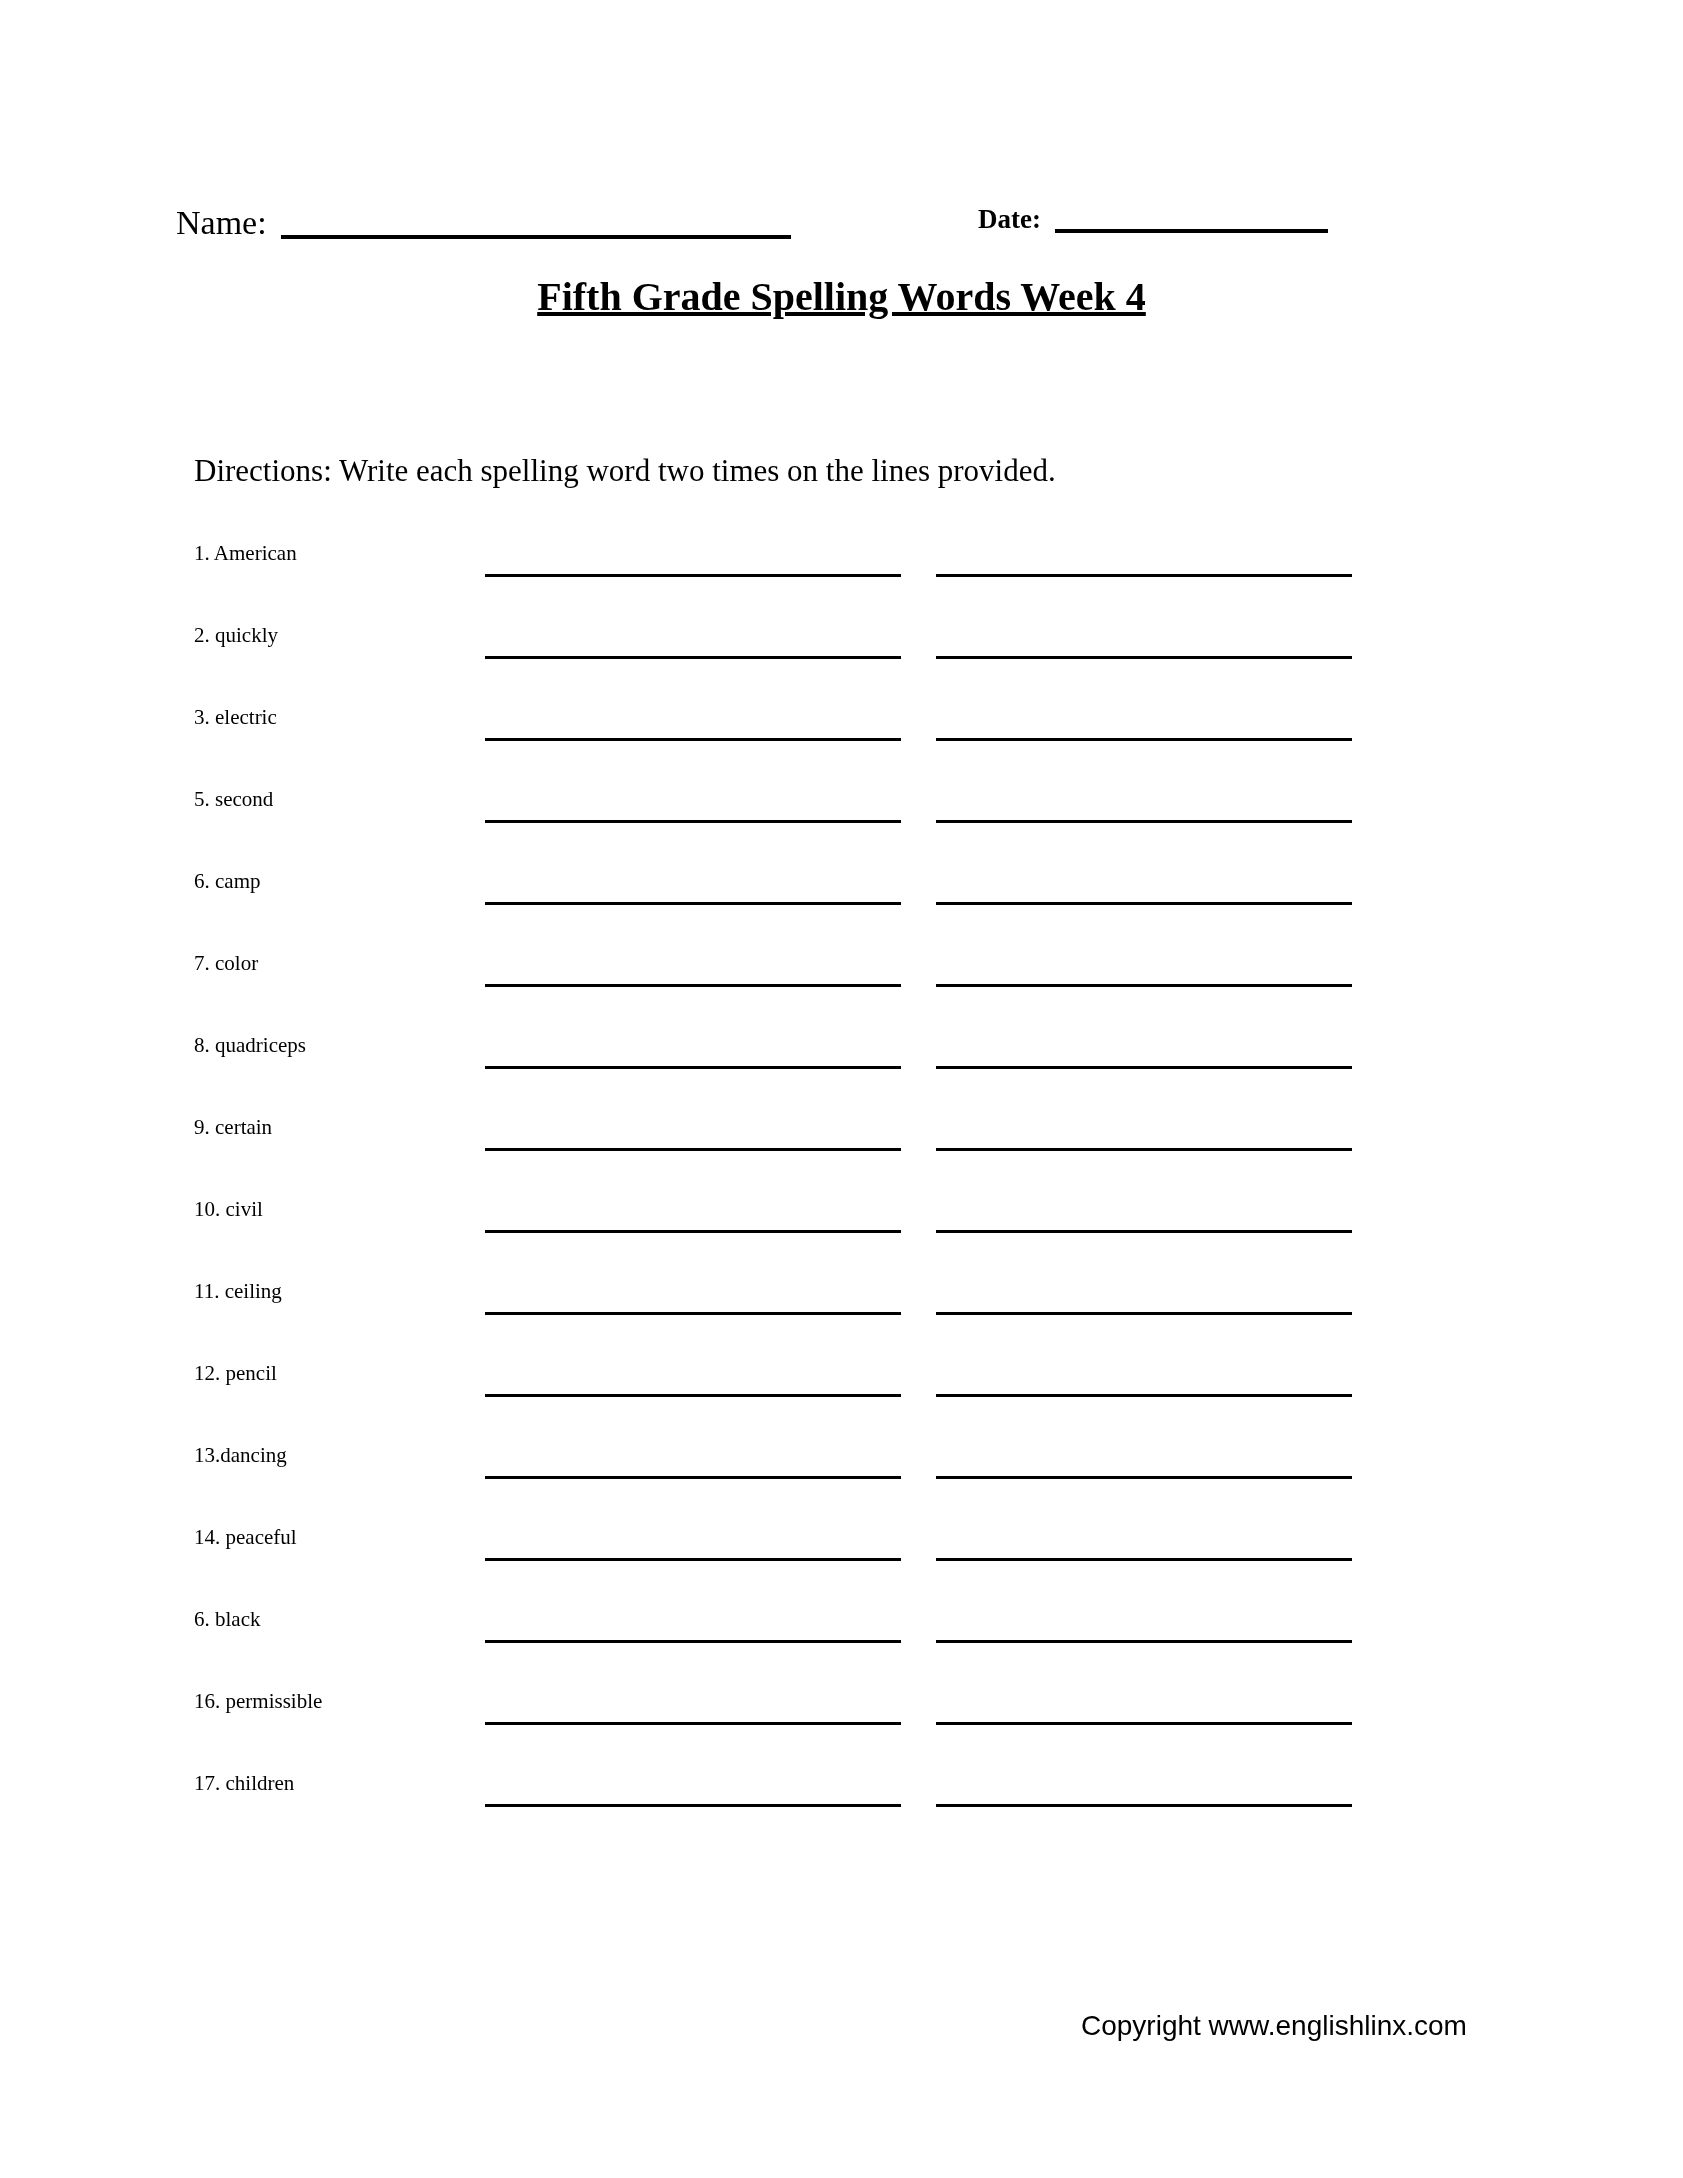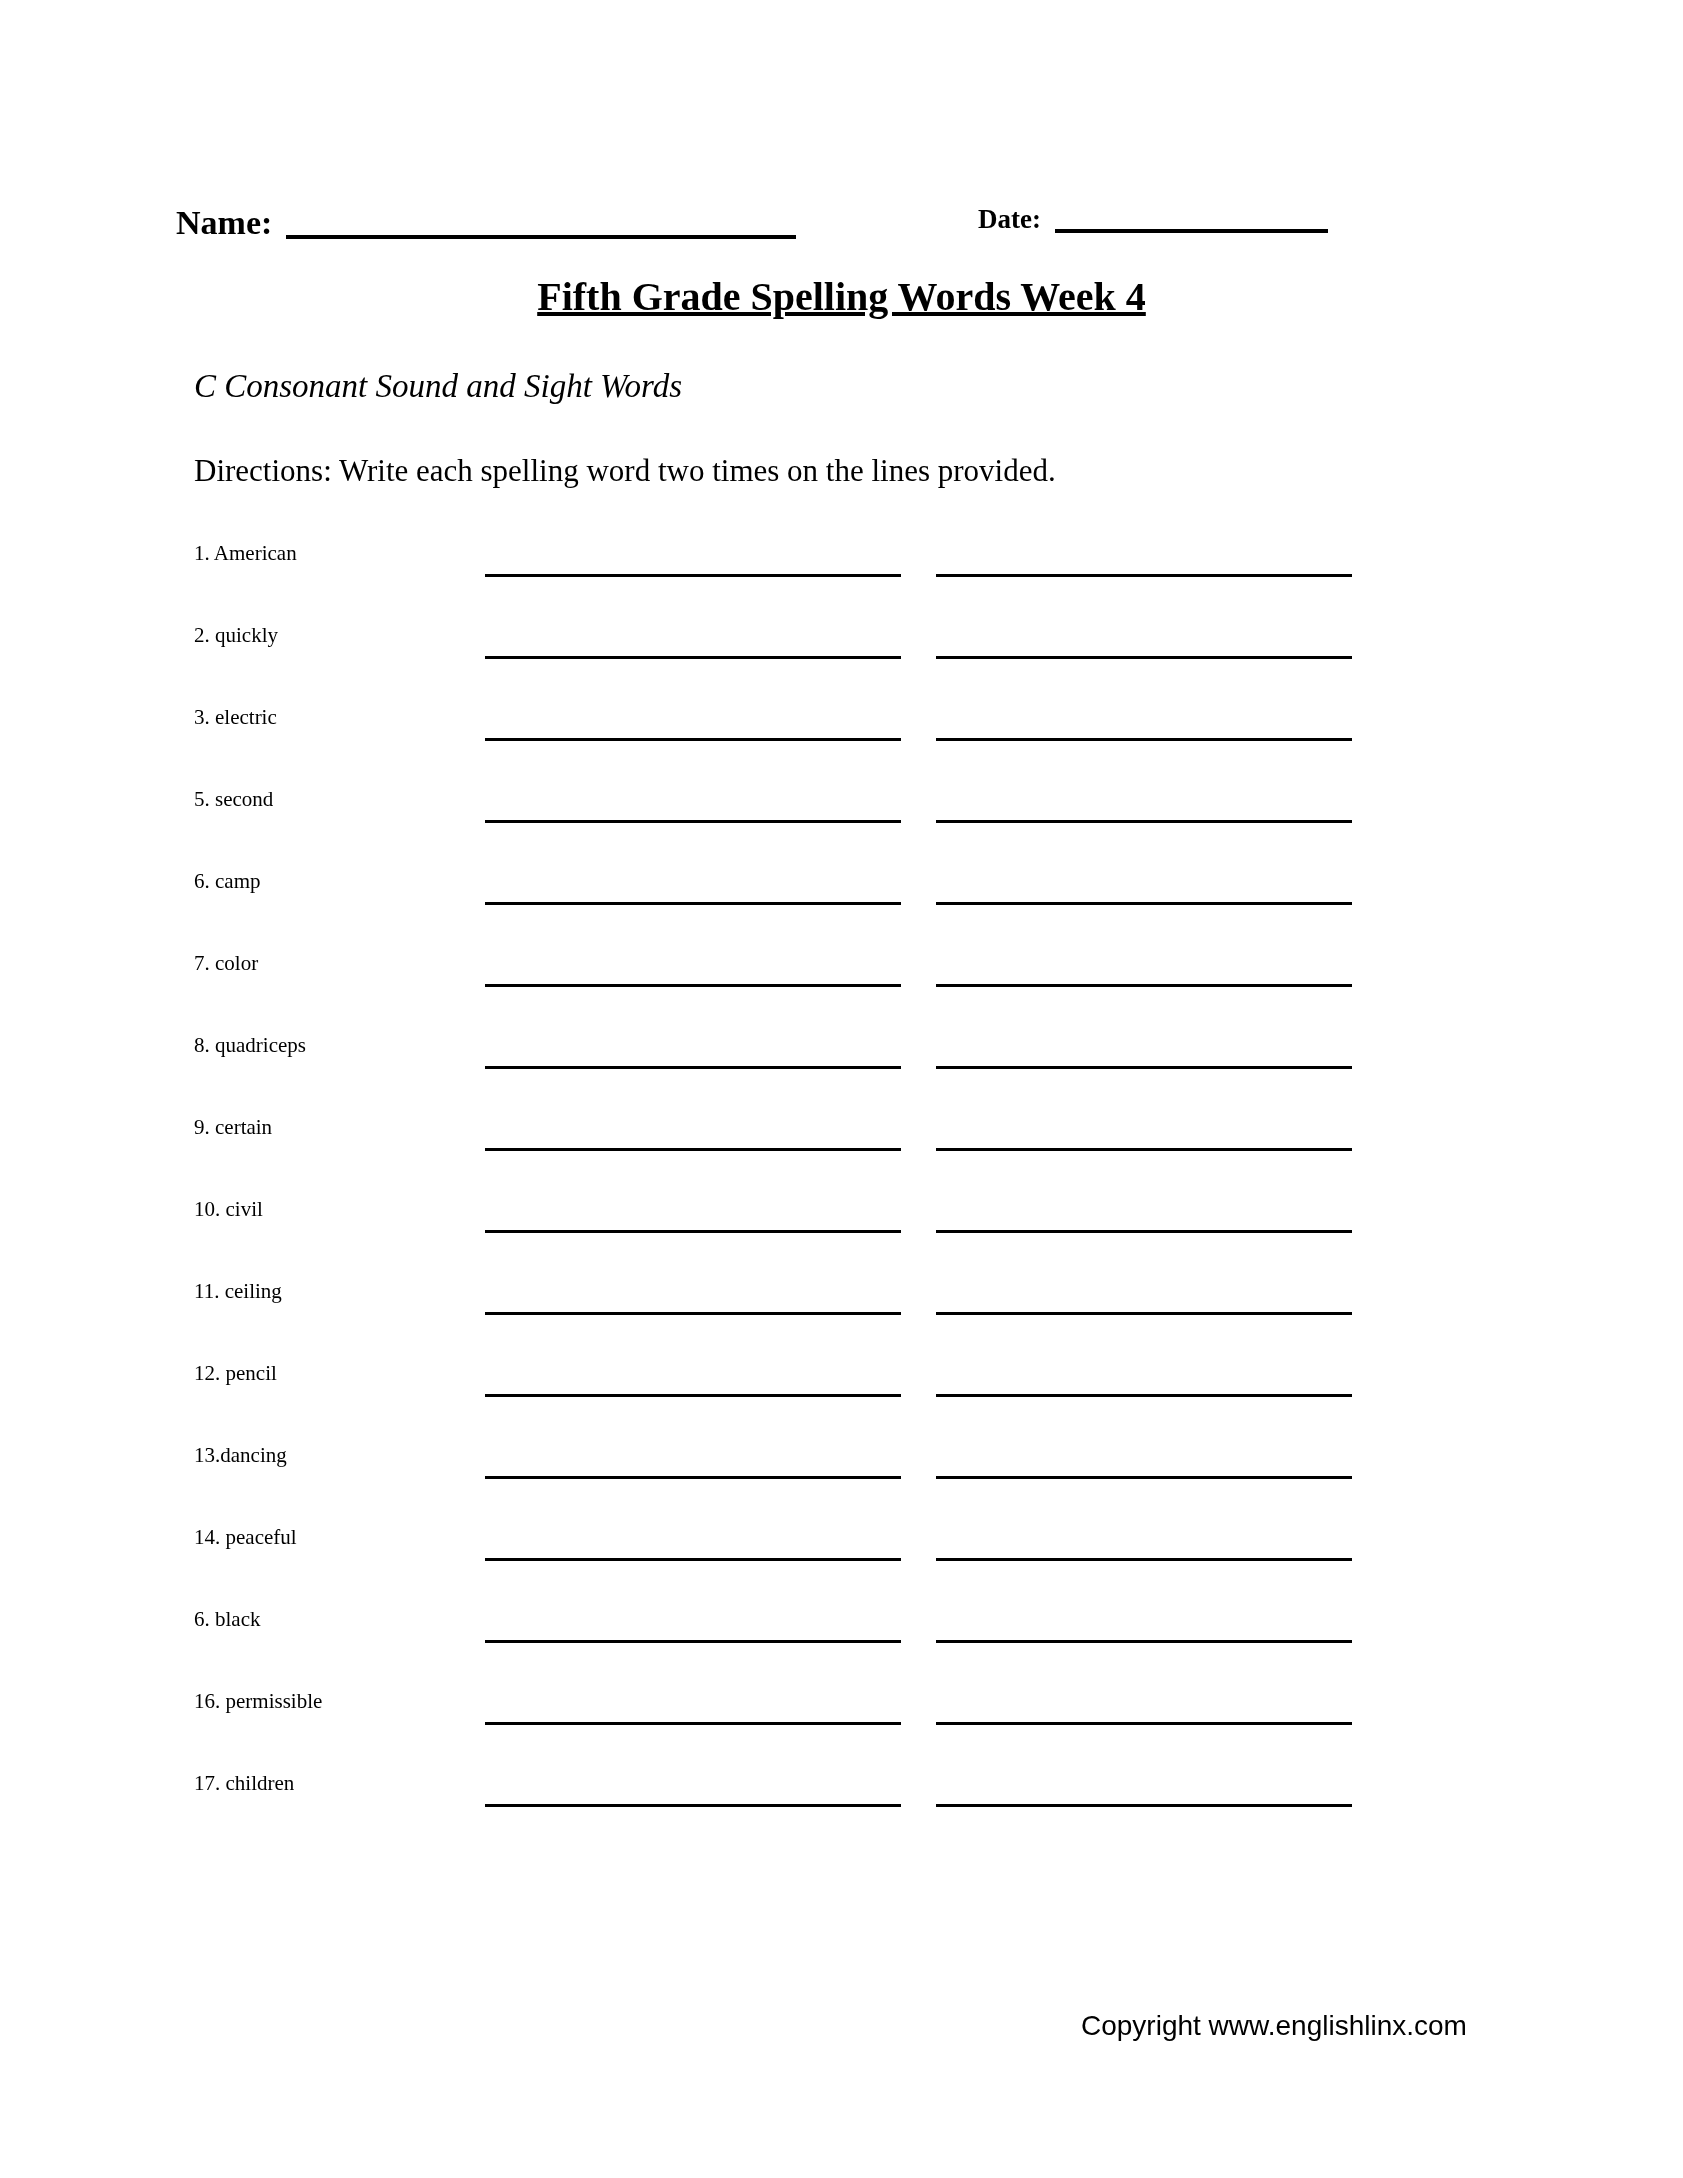--- a/index.html
+++ b/index.html
@@ -18,21 +18,21 @@
     position: absolute;
     inset: 0;
     background: #ffffff;
   }
   
   .name-group {
     position: absolute;
     left: 176px;
     top: 204px;
     font-size: 34px;
-    font-weight: bold;
+    font-weight: normal;
     white-space: nowrap;
   }
   .date-group {
     position: absolute;
     left: 978px;
     top: 204px;
     font-size: 27px;
     font-weight: bold;
     white-space: nowrap;
   }
@@ -120,21 +120,20 @@
   <div class="name-group">
     <span>Name:</span><span class="hline name-line"></span>
   </div>
 
   <div class="date-group">
     <span>Date:</span><span class="hline date-line"></span>
   </div>
 
   <h1 class="title">Fifth Grade Spelling Words Week 4</h1>
 
-  <div class="subtitle">C Consonant Sound and Sight Words</div>
 
   <div class="directions">Directions: Write each spelling word two times on the lines provided.</div>
 
   <div class="word-list">
   <div class="word-row">
     <span class="word-label">1. American</span>
     <span class="answer-line line1"></span>
     <span class="answer-line line2"></span>
   </div>
 

